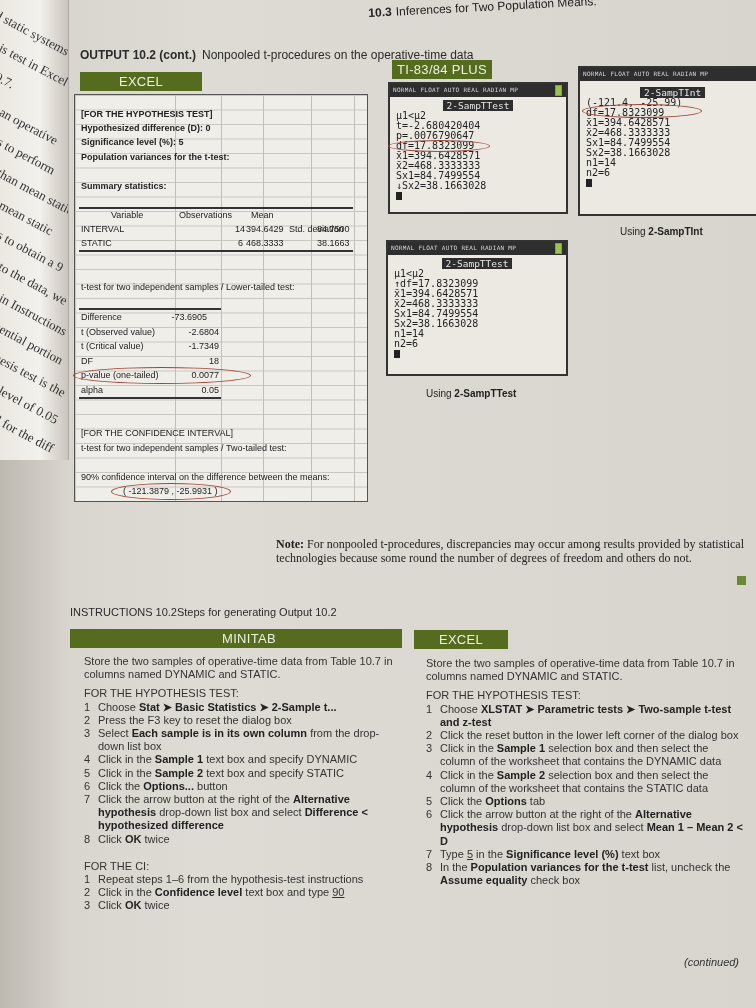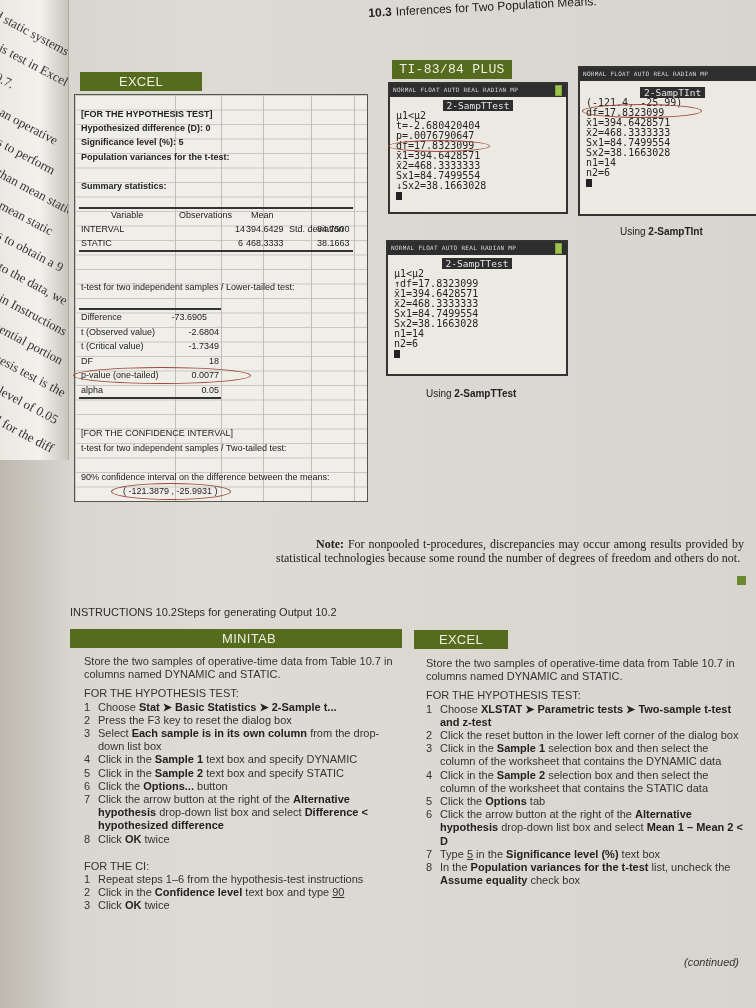--- a/index.html
+++ b/index.html
@@ -21,21 +21,21 @@
   .hr{position:absolute;height:2px;background:#333;}
   .ring{position:absolute;border:1.5px solid #a0463a;border-radius:50%;}
   .calc{position:absolute;background:#ece9e3;border:2px solid #333;font-family:"DejaVu Sans Mono","Liberation Mono",monospace;}
   .calc .bar{background:#2e2e2e;color:#d8d8d8;font-size:6px;padding:2px 3px;height:9px;letter-spacing:.3px;}
   .calc .batt{position:absolute;right:4px;top:1px;width:5px;height:9px;border:1px solid #7fa23a;background:#9cc44a;}
   .calc .scr-title{display:block;margin:3px auto 0;width:max-content;background:#2e2e2e;color:#e6e6e6;font-size:9.5px;padding:0 4px;}
   .calc .line{font-size:10px;line-height:10px;color:#222;padding-left:6px;white-space:pre;}
   .calc .cursor{width:6px;height:8px;background:#222;margin-left:6px;margin-top:1px;}
   .caption{position:absolute;font-size:10px;color:#222;}
   .note{position:absolute;left:276px;top:537px;width:468px;font-family:"Liberation Serif",serif;font-size:12px;line-height:14px;color:#222;text-align:justify;}
-  .note b{font-weight:bold;margin-left:40px;}
+  .note b{font-weight:bold;}
   .marker{position:absolute;left:737px;top:576px;width:9px;height:9px;background:#6a8a32;}
   .instr-title{position:absolute;left:70px;top:606px;font-size:11px;}
   .instr-title b{font-weight:normal;margin-right:0;}
   .col{position:absolute;font-size:11px;line-height:13.2px;color:#333;}
   .col p{margin:0 0 6px 0;}
   .col .hd{margin-top:4px;}
   .col ol{list-style:none;margin:0;padding:0;}
   .col li{position:relative;padding-left:14px;}
   .col li .n{position:absolute;left:0;}
   .col b{font-weight:bold;color:#222;}
@@ -61,20 +61,23 @@
       <div style="left: -10px; top: 314px;">essential portion</div>
       <div style="left: -10px; top: 345px;">othesis test is the</div>
       <div style="left: -10px; top: 376px;">ce level of 0.05</div>
       <div style="left: -10px; top: 407px;">val for the diff</div>
     </div>
 
   <div class="running-head">
     <b>10.3</b><span>Inferences for Two Population Means:</span>
   </div>
 
+  <div class="out-title">
+    <b>OUTPUT 10.2 (cont.)</b><span>Nonpooled t-procedures on the operative-time data</span>
+  </div>
 
   <div class="tag" style="left:80px;top:72px;width:122px;">EXCEL</div>
 
   <div class="sheet">
     <div class="vline" style="left:100px"></div>
     <div class="vline" style="left:146px"></div>
     <div class="vline" style="left:188px"></div>
     <div class="vline" style="left:236px"></div>
     <div class="vline" style="left:279px"></div>
 
@@ -124,21 +127,21 @@
     <div class="hr" style="left:4px;top:302px;width:142px"></div>
     <div class="ring" style="left:-2px;top:272px;width:176px;height:15px"></div>
 
     <div class="cell" style="left:6px;top:333px">[FOR THE CONFIDENCE INTERVAL]</div>
     <div class="cell" style="left:6px;top:348px">t-test for two independent samples / Two-tailed test:</div>
     <div class="cell" style="left:6px;top:377px">90% confidence interval on the difference between the means:</div>
     <div class="cell" style="left:48px;top:391px">( -121.3879 , -25.9931 )</div>
     <div class="ring" style="left:36px;top:388px;width:118px;height:15px"></div>
   </div>
 
-  <div class="tag" style="left:392px;top:60px;width:120px;font-family:Liberation Mono, monospace;">TI-83/84 PLUS</div>
+  <div class="tag" style="left:392px;top:60px;width:100px;">TI-83/84 PLUS</div>
 
   <div class="calc" style="left:388px;top:82px;width:176px;height:128px">
     <div class="bar">NORMAL FLOAT AUTO REAL RADIAN MP</div>
     <div class="batt"></div>
     <span class="scr-title">2-SampTTest</span>
     <div id="s1">
         <div class="line">μ1&lt;μ2</div>
         <div class="line">t=-2.680420404</div>
         <div class="line">p=.0076790647</div>
         <div class="line">df=17.8323099</div>

